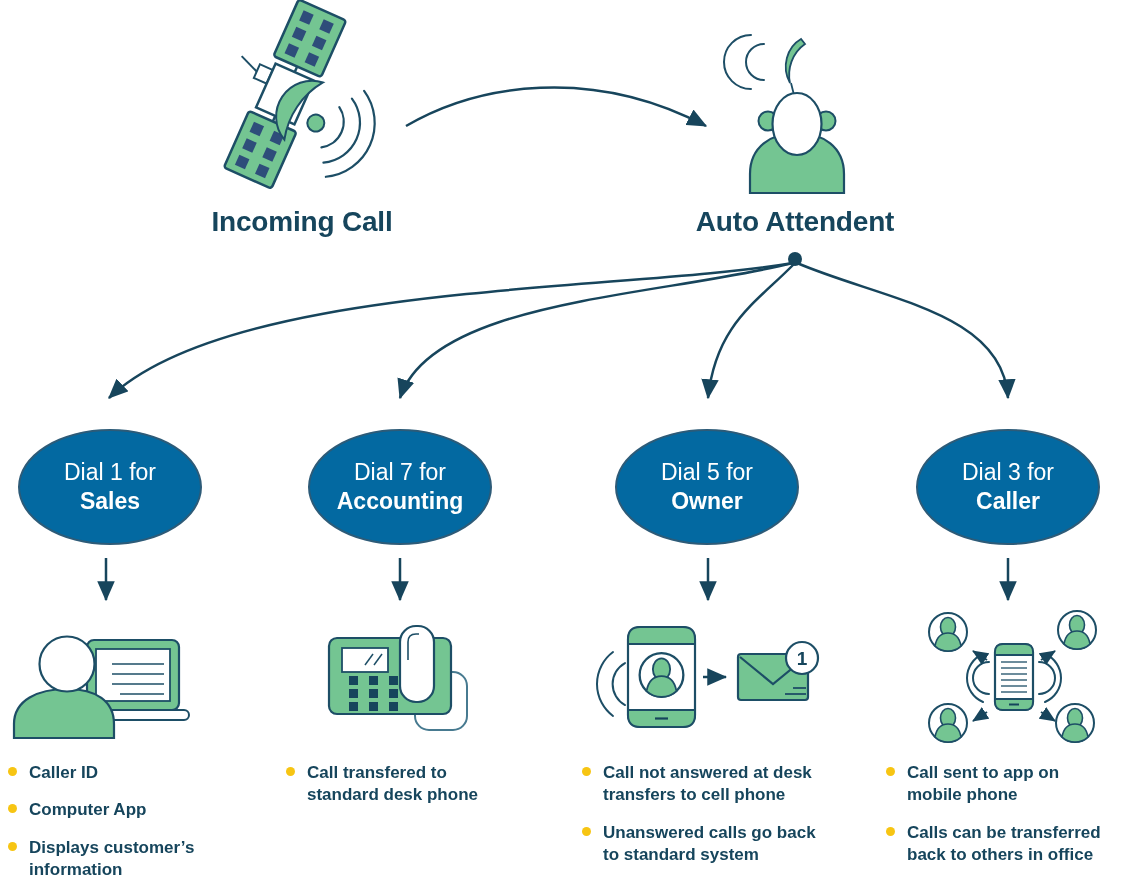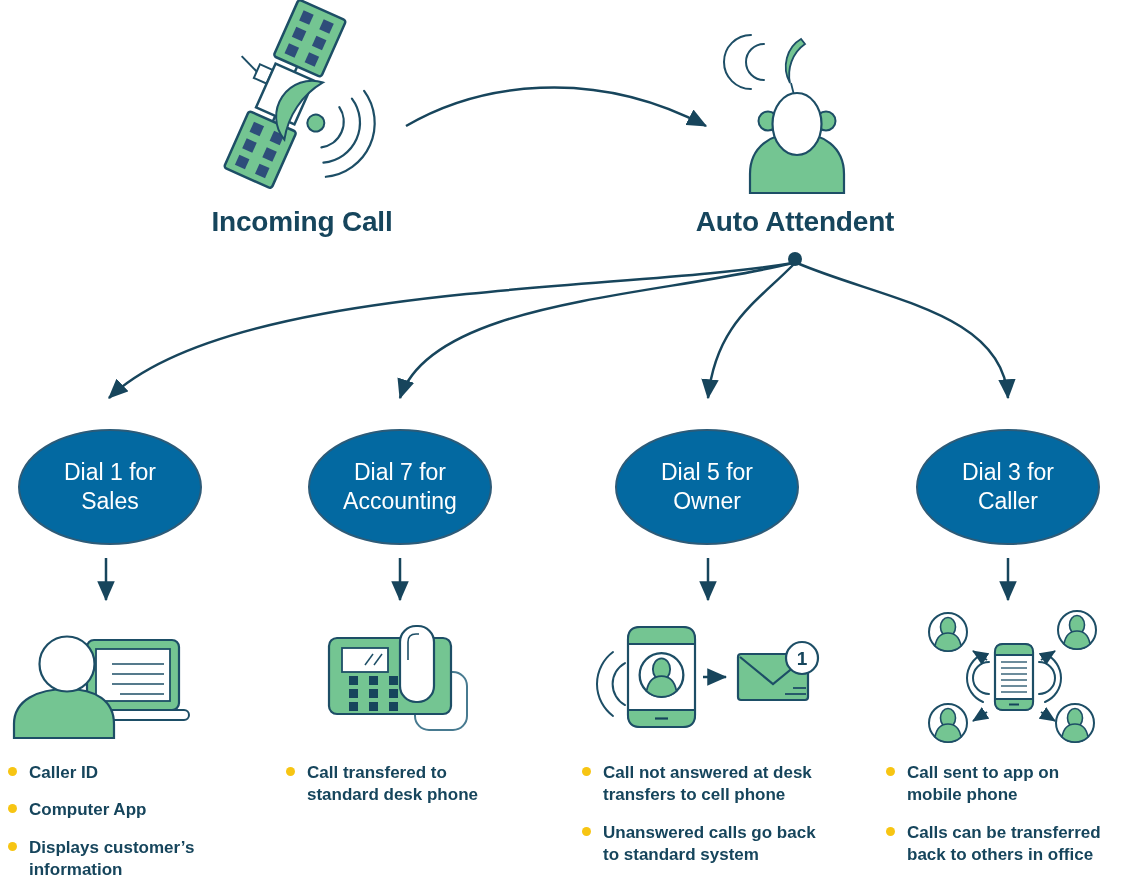--- a/index.html
+++ b/index.html
@@ -13,21 +13,21 @@
     position:absolute;width:320px;text-align:center;
     font-size:28px;font-weight:700;color:#16455c;letter-spacing:-0.2px;
   }
   .ellipse{
     position:absolute;width:184px;height:116px;border-radius:50%;
     background:#0369a1;border:2px solid #2d5b78;box-sizing:border-box;
     display:flex;flex-direction:column;align-items:center;justify-content:center;
     color:#ffffff;font-size:23px;line-height:1.28;text-align:center;
   }
   .ellipse .l1{font-weight:400;}
-  .ellipse .l2{font-weight:400;}
+  .ellipse .l2{font-weight:700;}
   .bullets{position:absolute;}
   .bullets ul{list-style:none;margin:0;padding:0;}
   .bullets li{display:flex;gap:12px;margin-bottom:15px;}
   .bullets .dot{width:9px;height:9px;border-radius:50%;background:#f7c513;margin-top:5px;flex:none;}
   .bullets .btxt{font-size:17px;font-weight:700;color:#16455c;line-height:1.32;}
 </style>
 </head>
 <body>
 
 <div class="canvas">

